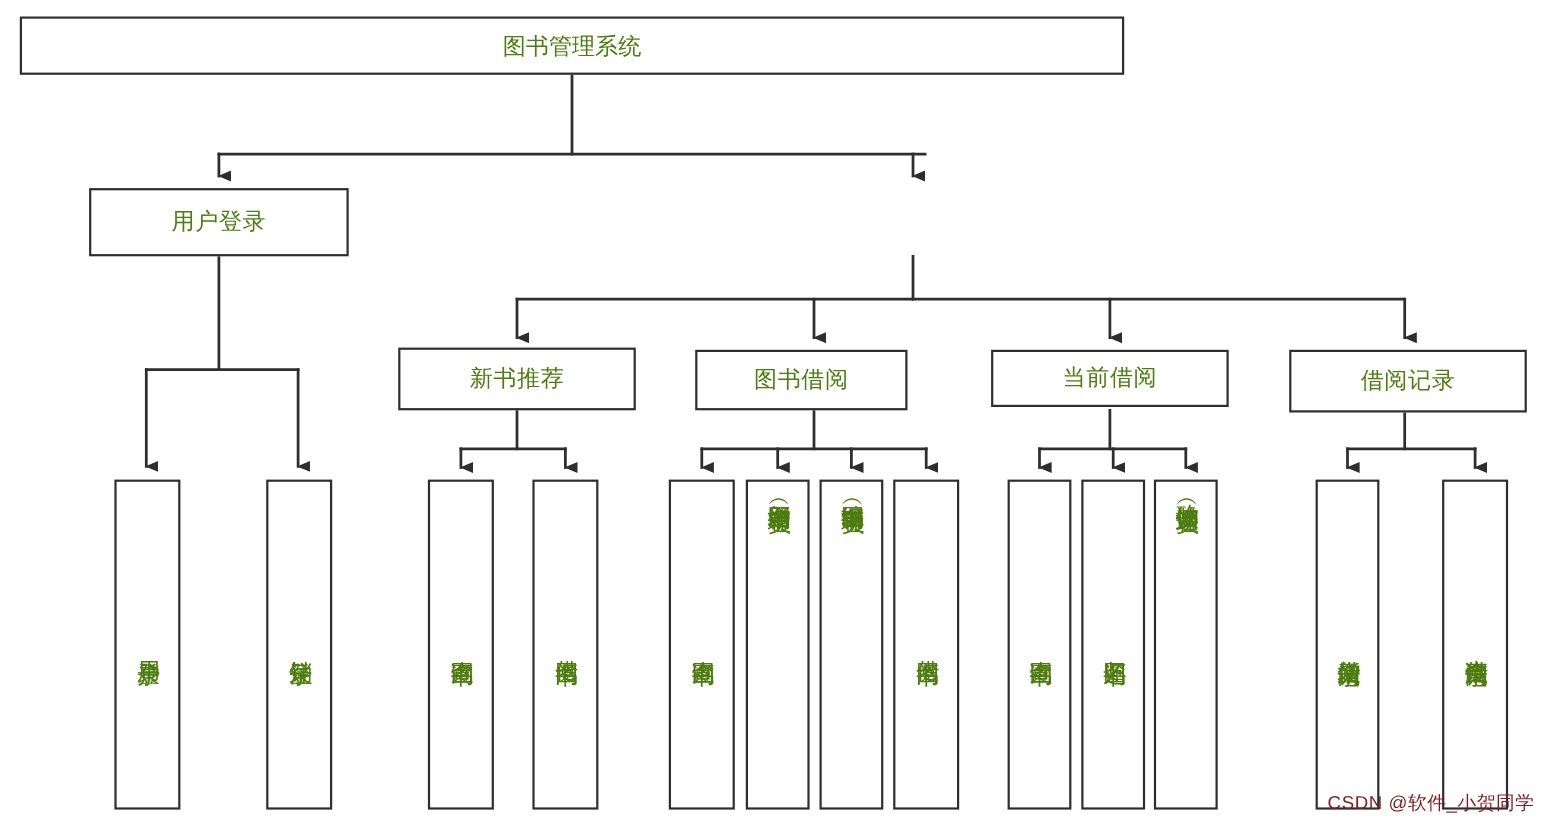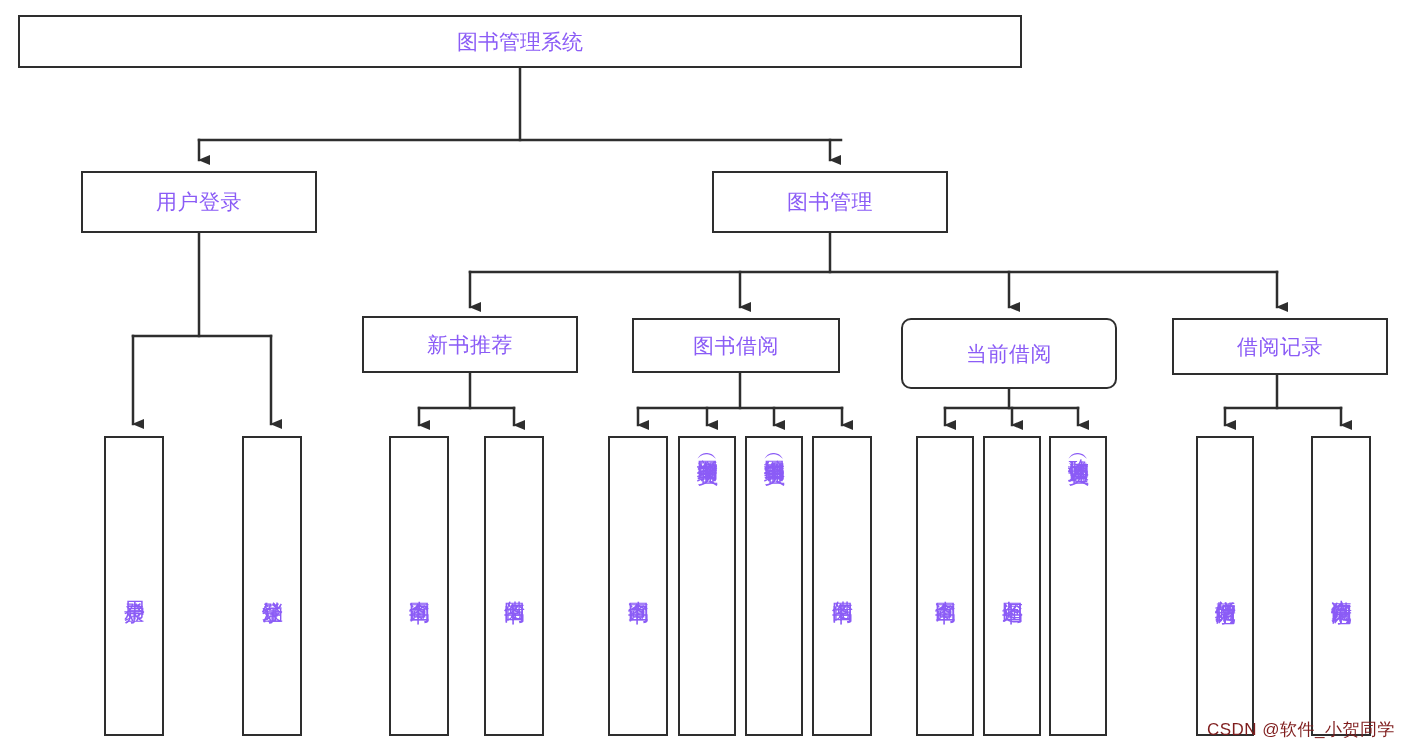--- a/index.html
+++ b/index.html
@@ -23,21 +23,21 @@
     top: 0;
     width: 1405px;
     height: 747px;
     pointer-events: none;
   }
   .node {
     position: absolute;
     box-sizing: border-box;
     border: 2.5px solid #2e2e2e;
     background: #ffffff;
-    color: #8b5cf6;
+    color: #4d7c0f;
     display: flex;
     align-items: center;
     justify-content: center;
     text-align: center;
   }
   .node.h {
     font-size: 21px;
     line-height: 1.2;
     letter-spacing: 0.5px;
   }
@@ -125,33 +125,30 @@
   </svg>
 
   <div class="node root" style="left:18px; top:15px; width:1004px; height:53px;">
     <span class="htext">图书管理系统</span>
   </div>
 
   <div class="node h" style="left:81px; top:171px; width:236px; height:62px;">
     <span class="htext">用户登录</span>
   </div>
 
-  <div class="node h" style="left:712px; top:171px; width:236px; height:62px;">
-    <span class="htext">图书管理</span>
-  </div>
 
   <div class="node h" style="left:362px; top:316px; width:216px; height:57px;">
     <span class="htext">新书推荐</span>
   </div>
 
-  <div class="node h" style="left:632px; top:318px; width:208px; height:55px;">
+  <div class="node h" style="left:632px; top:318px; width:193px; height:55px;">
     <span class="htext">图书借阅</span>
   </div>
 
-  <div class="node h" style="left:901px; top:318px; width:216px; height:71px;border-radius:10px;">
+  <div class="node h" style="left:901px; top:318px; width:216px; height:52px;">
     <span class="htext">当前借阅</span>
   </div>
 
   <div class="node h" style="left:1172px; top:318px; width:216px; height:57px;">
     <span class="htext">借阅记录</span>
   </div>
 
   <div class="node v" style="left:104px; top:436px; width:60px; height:300px;">
     <span class="vtext">用户登录</span>
   </div>

